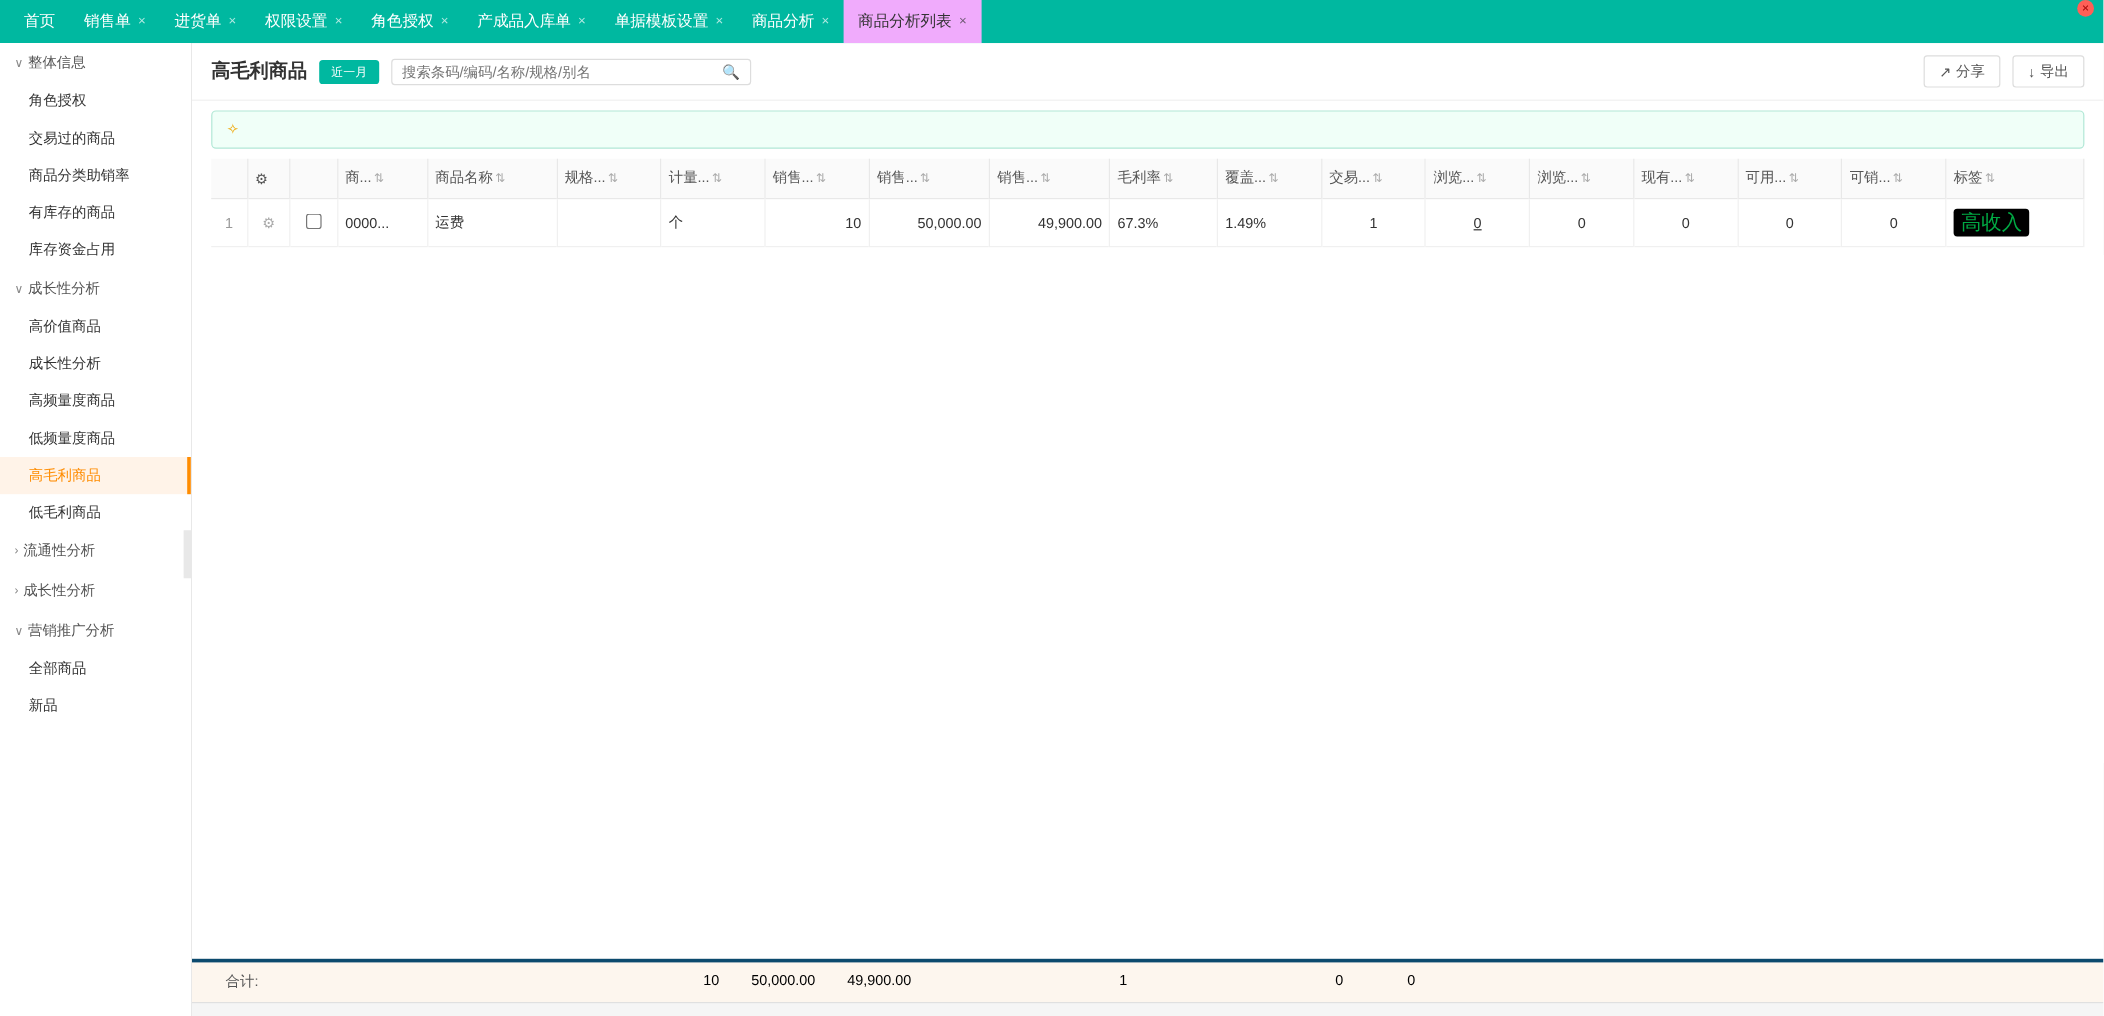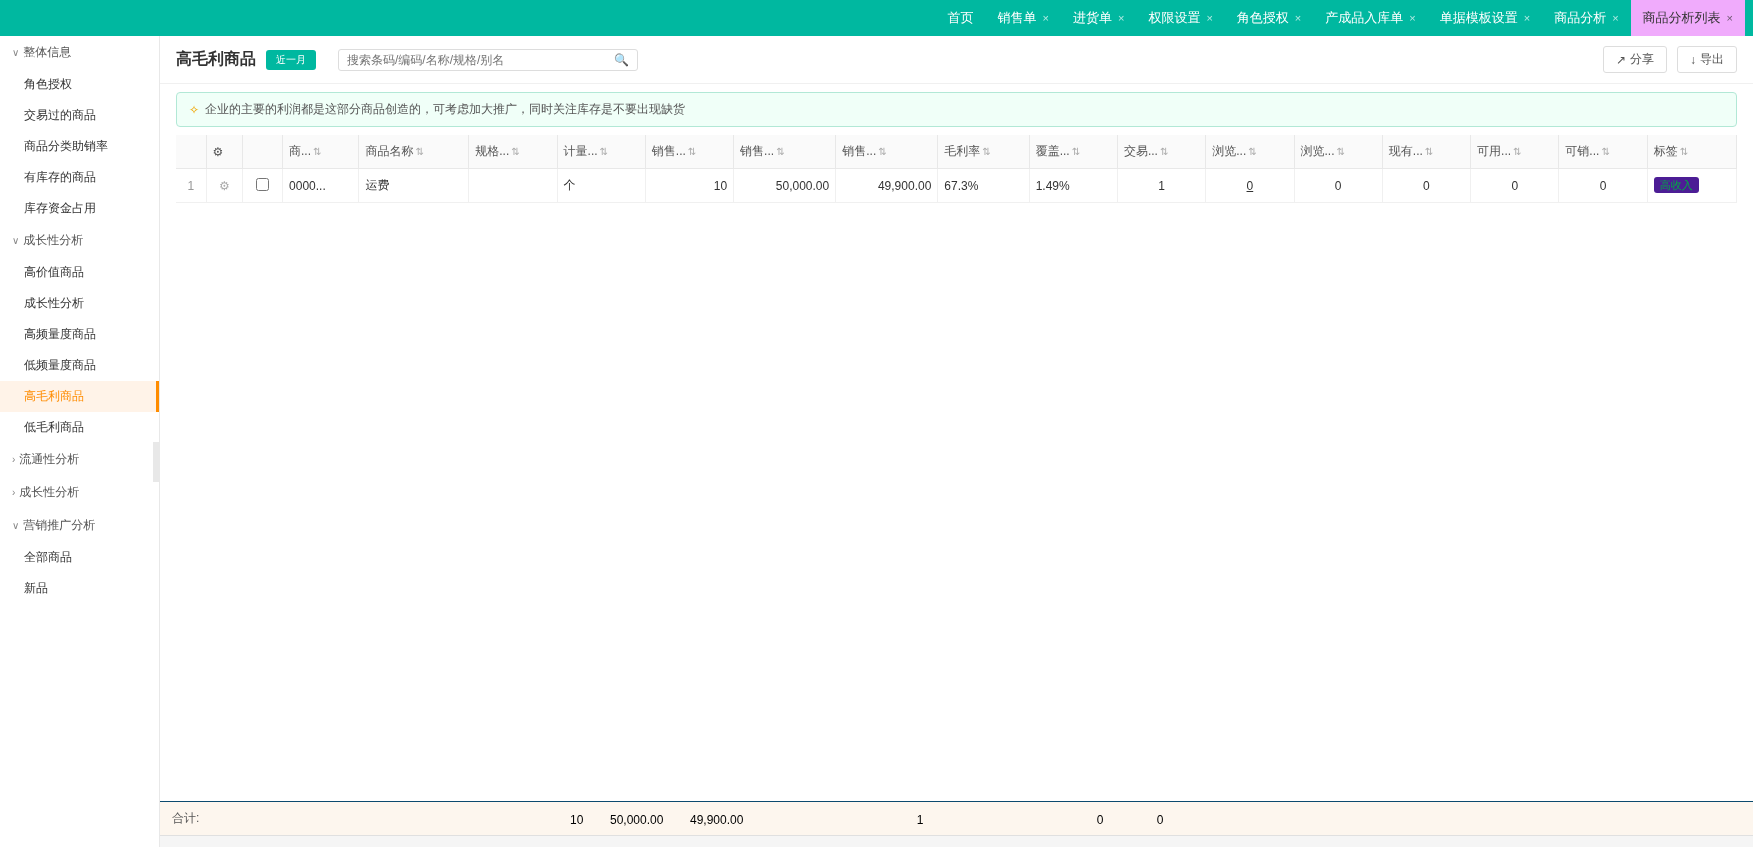--- a/index.html
+++ b/index.html
@@ -3,25 +3,24 @@
   <meta charset="utf-8">
   <style>
     * { margin: 0; padding: 0; box-sizing: border-box; }
     body { font-family: 'Microsoft YaHei', Arial, sans-serif; font-size: 12px; background: #f5f5f5; overflow: hidden; width: 1753px; height: 847px; }
 
     
     .top-nav {
       background: #00b8a0;
       height: 36px;
       display: flex;
-      align-items: flex-end;
+      align-items: flex-start;
       padding: 0 8px;
       color: white;
       flex-shrink: 0;
-      flex-direction: column;
     }
     .top-nav .nav-item {
       padding: 0 12px;
       height: 36px;
       display: flex;
       align-items: center;
       cursor: pointer;
       white-space: nowrap;
       font-size: 13px;
       color: white;
@@ -125,21 +124,20 @@
       font-size: 10px;
     }
     .search-box {
       display: flex;
       align-items: center;
       border: 1px solid #ddd;
       border-radius: 3px;
       padding: 3px 8px;
       flex: 1;
       max-width: 300px;
-      margin-left: 12px;
     }
     .search-box input {
       border: none;
       outline: none;
       font-size: 12px;
       flex: 1;
       color: #999;
     }
     .search-icon { color: #999; cursor: pointer; }
     .header-actions { margin-left: auto; display: flex; gap: 10px; }
@@ -198,36 +196,36 @@
     }
     thead th .col-sort { color: #aaa; margin-left: 2px; font-size: 10px; }
     tbody tr { border-bottom: 1px solid #f0f0f0; }
     tbody td {
       padding: 8px 6px;
       color: #333;
       white-space: nowrap;
       border-right: 1px solid #f0f0f0;
     }
     .tag-high-income {
-      background: #4c1d95;
+      background: #000000;
       color: #00aa44;
       padding: 2px 6px;
       border-radius: 3px;
-      font-size: 11px;
+      font-size: 17px;
     }
     td.number { text-align: right; }
     td.center { text-align: center; }
 
     
     .footer-totals {
       background: #fdf6ee;
-      border-top: 1px solid #0c4a6e;
-      padding: 8px 12px;
-      display: flex;
-      align-items: flex-end;
+      border-top: 3px solid #0c4a6e;
+      padding: 8px 28px;
+      display: flex;
+      align-items: flex-start;
       flex-shrink: 0;
       font-size: 12px;
     }
     .footer-label { color: #555; margin-right: 20px; }
     .footer-cell { min-width: 80px; text-align: right; padding: 0 6px; }
 
     
     .scrollbar-area {
       height: 12px;
       background: #f5f5f5;
@@ -319,21 +317,20 @@
         </button>
         <button class="action-btn">
           <span>↓</span>
           <span>导出</span>
         </button>
       </div>
     </div>
 
     <div class="info-banner">
       <span class="info-icon">✧</span>
-      <span>企业的主要的利润都是这部分商品创造的，可考虑加大推广，同时关注库存是不要出现缺货</span>
     </div>
 
     <div class="table-container">
       <table>
         <thead id="table-head">
             <tr>
               <th style="width: 30px;"></th>
               <th>⚙</th>
               <th></th>
               <th>商...<span class="col-sort">⇅</span></th>

